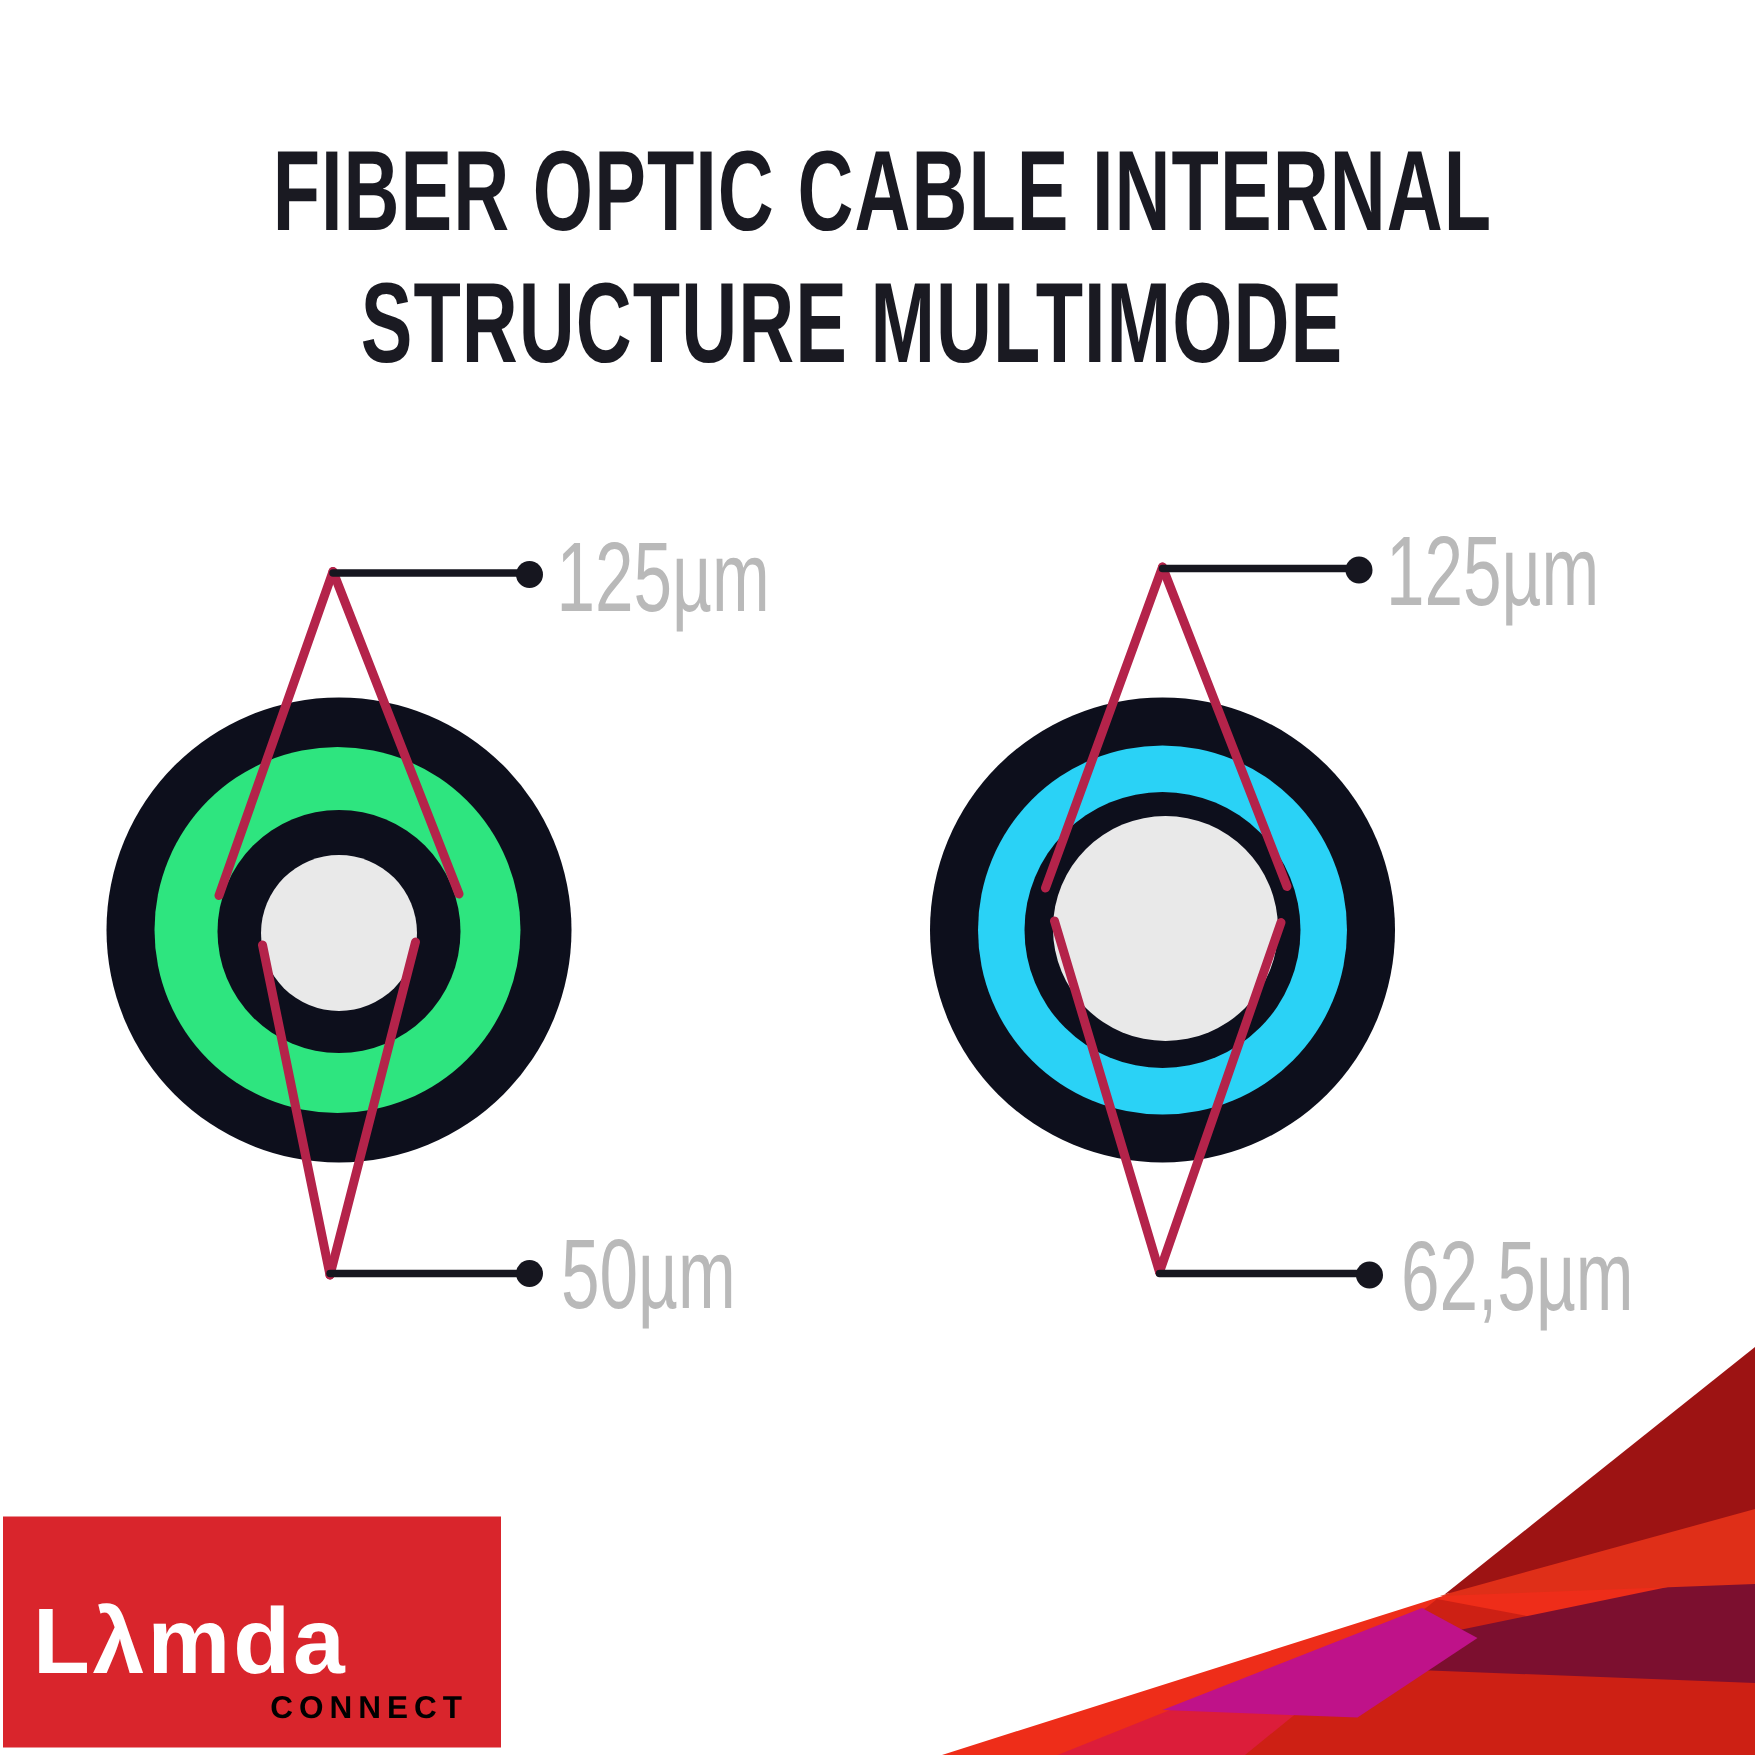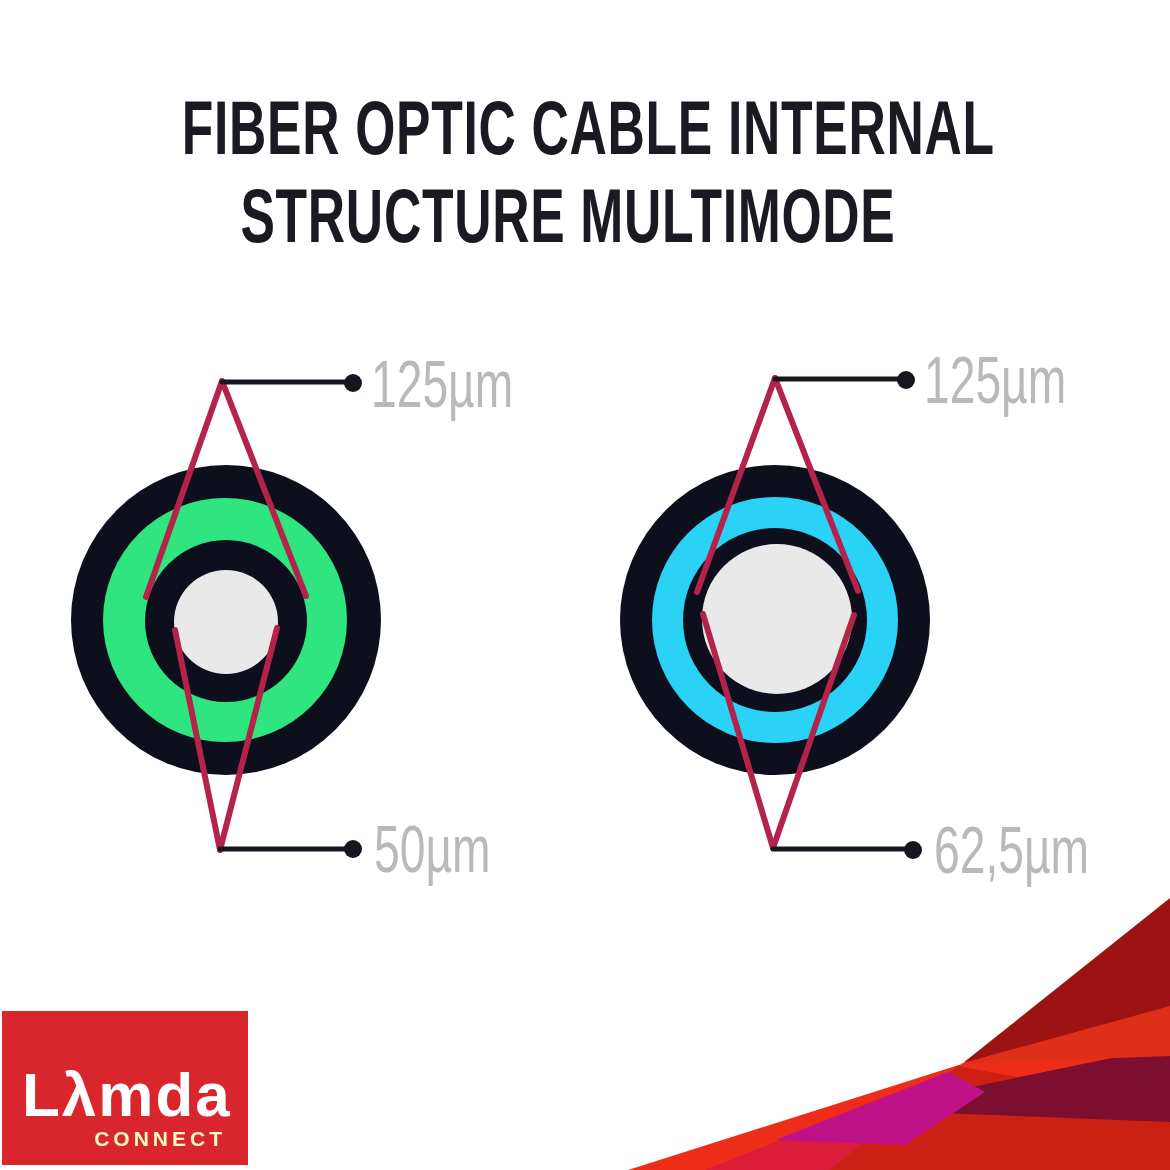--- a/index.html
+++ b/index.html
@@ -40,32 +40,32 @@
   .corner-scarlet  { fill:var(--corner_scarlet); }
   .corner-pink     { fill:var(--corner_pink); }
   .corner-bottom   { fill:var(--corner_bottom_red); }
   .corner-maroon   { fill:var(--corner_maroon); }
   .corner-magenta  { fill:var(--corner_magenta); }
   .corner-orange   { fill:var(--corner_orange_red); }
   .corner-darkred  { fill:var(--corner_dark_red); }
 
   
   .logo-box {
-    position:absolute; left:2px; top:1011px; width:246px; height:154px;
+    position:absolute; left:2px; top:1011px; width:332px; height:154px;
     background:var(--logo_red);
     text-decoration:underline;
   }
   .logo-brand {
     position:absolute; left:20px; top:48px;
     font-size:62px; font-weight:700; color:#fff; letter-spacing:2px;
     white-space:nowrap;
   }
   .logo-tagline {
     position:absolute; right:22px; top:116px;
-    font-size:21px; font-weight:700; color:#fef9c3; letter-spacing:4px;
+    font-size:21px; font-weight:700; color:#000000; letter-spacing:4px;
     white-space:nowrap;
   }
 </style>
 </head>
 <body>
 
 <div class="canvas">
 
   <div class="title-line l1">FIBER OPTIC CABLE INTERNAL</div>
   <div class="title-line l2">STRUCTURE MULTIMODE</div>

